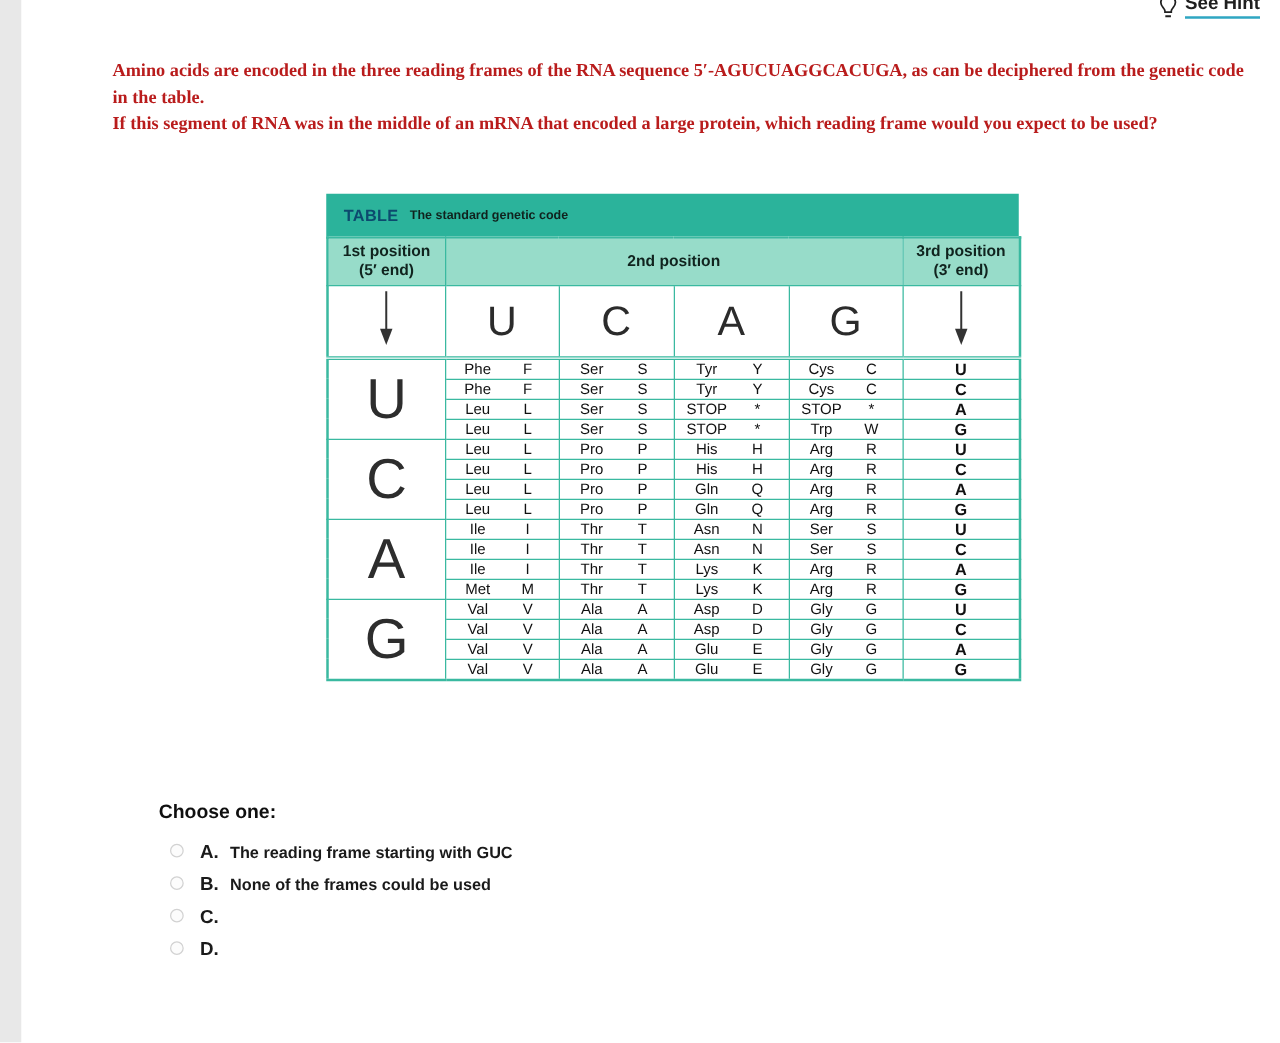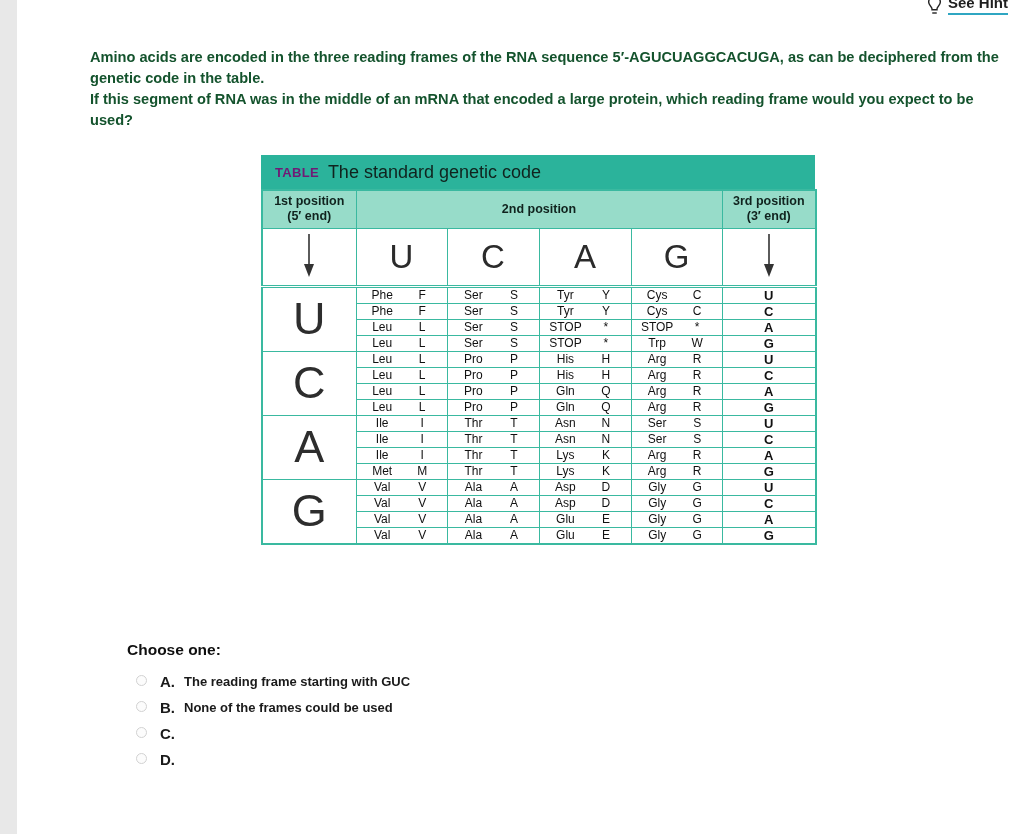--- a/index.html
+++ b/index.html
@@ -18,29 +18,29 @@
 
   
   .hint{ position:absolute; top:-6px; right:16px; display:flex; align-items:flex-end; gap:5px;
     text-decoration:none; color:#1f1f1f; cursor:pointer; }
   .hint .bulb{ display:block; width:17px; height:20px; }
   .hint-text{ font-size:15px; font-weight:700; padding-bottom:2px;
     border-bottom:2px solid var(--hint-underline); color:#1f1f1f; }
 
   
   .question{ position:absolute; left:90px; top:47px; width:920px; }
-  .question p{ font-size:14.6px; font-weight:600; line-height:21px; color:#14532d; }
+  .question p{ font-size:14.6px; font-weight:600; line-height:21px; color:#b91c1c;font-family:Liberation Serif, serif; }
   .question p + p{ }
 
   
   .table-wrap{ position:absolute; left:261px; top:155px; width:554px; }
   .table-title{ height:34px; background:var(--teal); display:flex; align-items:center;
     padding-left:14px; gap:9px; }
-  .t-label{ color:#701a75; font-weight:700; font-size:13px; letter-spacing:.3px; }
-  .t-title{ color:#10231e; font-weight:400; font-size:18px; }
+  .t-label{ color:#0c4a6e; font-weight:700; font-size:13px; letter-spacing:.3px; }
+  .t-title{ color:#10231e; font-weight:700; font-size:10px; }
 
   table.gc-table{ border-collapse:collapse; table-layout:fixed; width:554px;
     border:2px solid var(--teal-border); background:#fff; }
   .gc-table td{ border:1px solid var(--teal-border); overflow:hidden; }
 
   .cell-pos{ background:var(--teal-light); height:38px; text-align:center;
     font-size:12.5px; font-weight:600; color:#10231e; line-height:15px; vertical-align:middle; }
   .cell-pos span{ display:block; }
 
   .letters-row td{ height:58px; text-align:center; vertical-align:middle; background:#fff;

